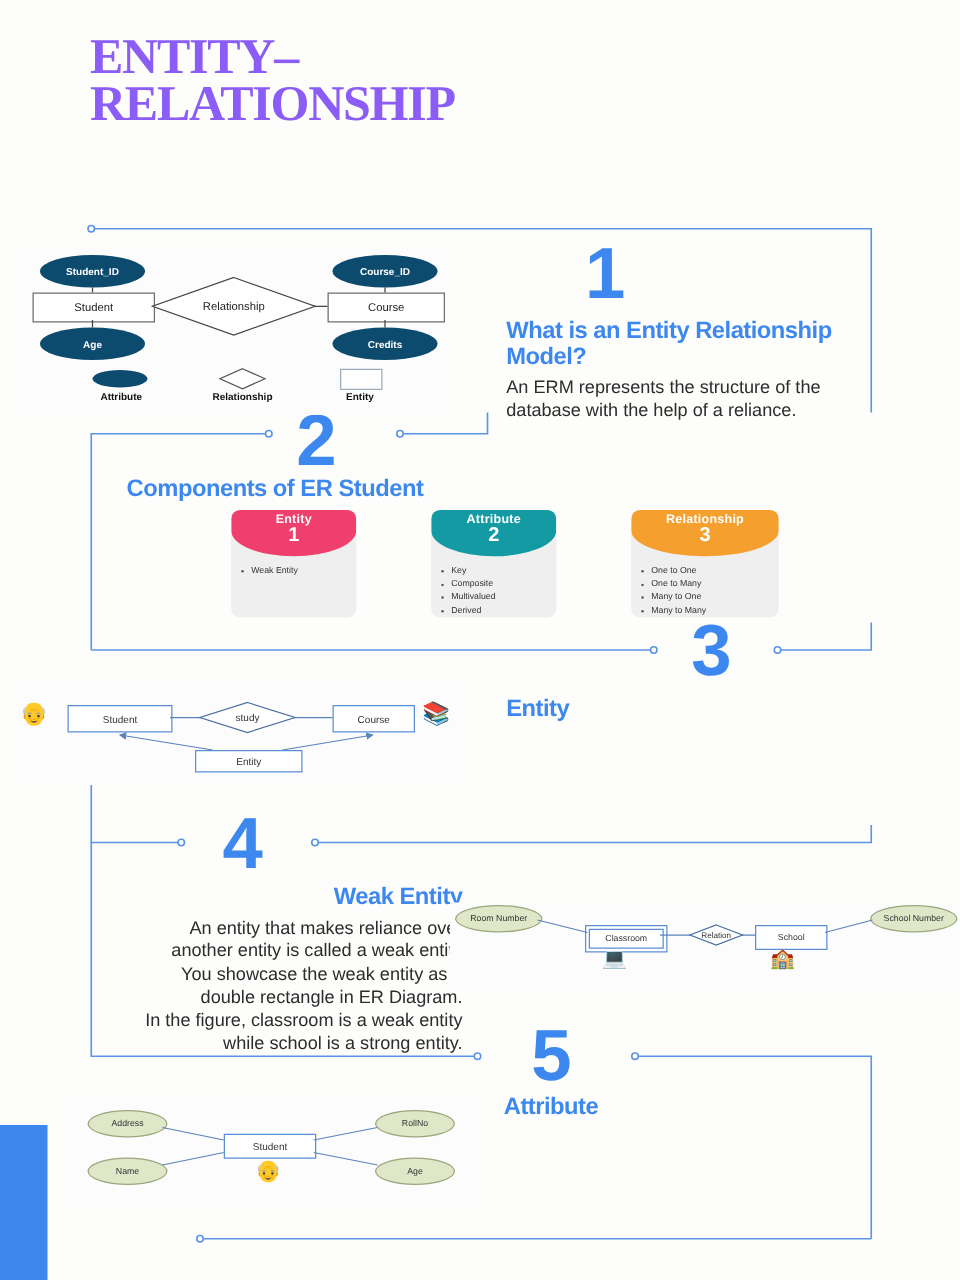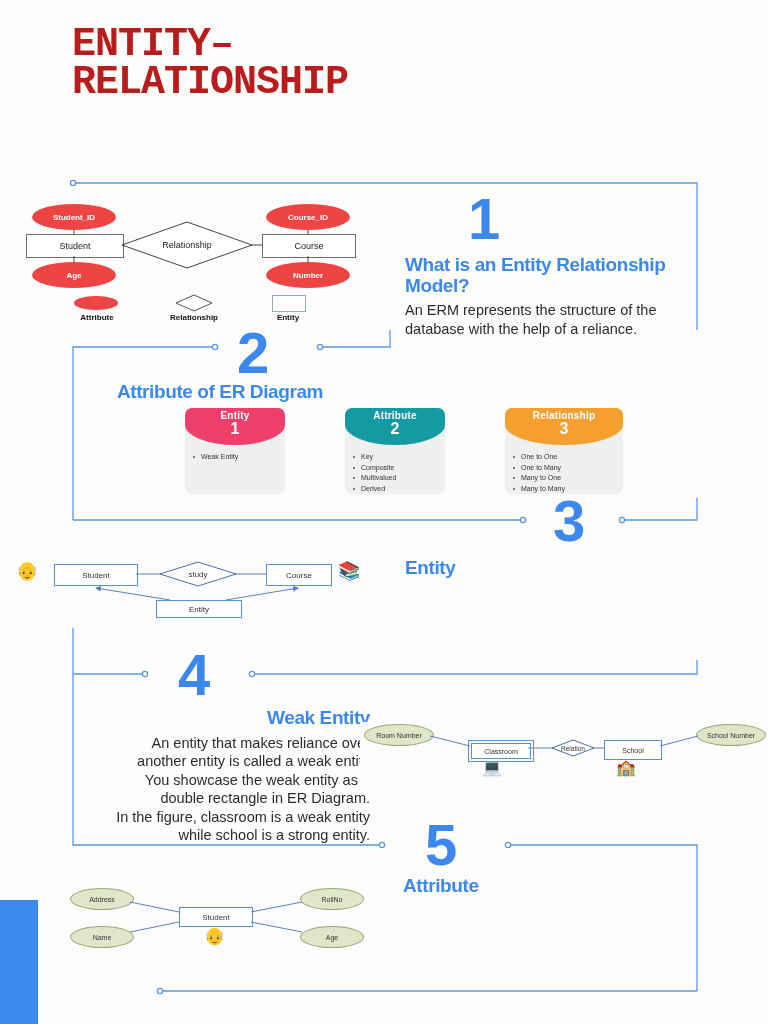--- a/index.html
+++ b/index.html
@@ -8,23 +8,23 @@
     width:768px;height:1024px;overflow:hidden;
     background:#fdfdfb;
     font-family:"Liberation Sans", sans-serif;
     position:relative;
   }
   .page{position:absolute;inset:0;}
 
   
   .title{
     position:absolute;left:72px;top:26px;width:560px;
-    font-family:Liberation Mono, monospace;
+    font-family:Liberation Serif, serif;
     font-weight:bold;font-size:40px;line-height:0.95;
-    letter-spacing:-1px;color:#b91c1c;text-transform:uppercase;
+    letter-spacing:-1px;color:#8b5cf6;text-transform:uppercase;
   }
   .title span{display:block;}
 
   
   .connectors{position:absolute;left:0;top:0;width:768px;height:1024px;pointer-events:none;}
 
   
   .blue-block{
     position:absolute;left:0;top:900px;width:38px;height:124px;
     background:#3d88ee;
@@ -61,21 +61,21 @@
 
   
   .panel{position:absolute;background:#fcfcfc;}
   #d1{left:14px;top:198px;width:346px;height:134px;}
   #d3{left:10px;top:548px;width:356px;height:80px;}
   #d4{left:360px;top:722px;width:408px;height:68px;}
   #d5{left:52px;top:880px;width:330px;height:82px;}
 
   
   .oval-blue{
-    position:absolute;background:#ef4444;border-radius:50%;
+    position:absolute;background:#0c4a6e;border-radius:50%;
     color:#fff;font-size:8px;font-weight:bold;display:flex;
     align-items:center;justify-content:center;text-align:center;
   }
   .rect-ent{
     position:absolute;background:#fff;border:1px solid #6d6d6d;
     font-size:9px;color:#222;display:flex;align-items:center;
     justify-content:center;text-align:center;
   }
   .rect-blue{
     position:absolute;background:#fff;border:1px solid #5b8fd4;
@@ -178,21 +178,21 @@
   <div class="stepnum" id="num3">3</div>
   <div class="stepnum" id="num4">4</div>
   <div class="stepnum" id="num5">5</div>
 
   <div class="panel" id="d1">
     <div class="oval-blue" style="left:18px;top:6px;width:84px;height:26px;">Student_ID</div>
     <div class="oval-blue" style="left:18px;top:64px;width:84px;height:26px;">Age</div>
     <div class="rect-ent" style="left:12px;top:36px;width:96px;height:22px;">Student</div>
 
     <div class="oval-blue" style="left:252px;top:6px;width:84px;height:26px;text-align:center;">Course_ID</div>
-    <div class="oval-blue" style="left:252px;top:64px;width:84px;height:26px;">Number</div>
+    <div class="oval-blue" style="left:252px;top:64px;width:84px;height:26px;">Credits</div>
     <div class="rect-ent" style="left:248px;top:36px;width:92px;height:22px;">Course</div>
 
     <svg style="position:absolute;left:0;top:0;width:346px;height:134px;">
       <g stroke="#444" stroke-width="1" fill="none">
         <line x1="60" y1="32" x2="60" y2="36"></line>
         <line x1="60" y1="58" x2="60" y2="64"></line>
         <line x1="108" y1="47" x2="135" y2="47"></line>
         <line x1="294" y1="32" x2="294" y2="36"></line>
         <line x1="294" y1="58" x2="294" y2="64"></line>
         <line x1="212" y1="47" x2="248" y2="47"></line>
@@ -212,21 +212,21 @@
     <div style="position:absolute;left:258px;top:97px;width:32px;height:15px;background:#fff;border:1px solid #9ab;"></div>
     <div class="legend-lbl" style="left:250px;top:115px;width:48px;">Entity</div>
   </div>
 
   <div class="txtblock" id="t1">
     <p class="sec-h">What is an Entity Relationship Model?</p>
     <p class="sec-b">An ERM represents the structure of the database with the help of a reliance.</p>
   </div>
 
   <div class="txtblock" id="t2">
-    <p class="sec-h">Attribute of ER Diagram</p>
+    <p class="sec-h">Components of ER Student</p>
   </div>
 
   <div class="cards">
     <div class="card" id="card0">
       <div class="card-head" style="background:#ef3f6c;">
         <span class="card-title">Entity</span>
         <span class="card-num">1</span>
       </div>
       <ul>
         <li>Weak Entity</li>

